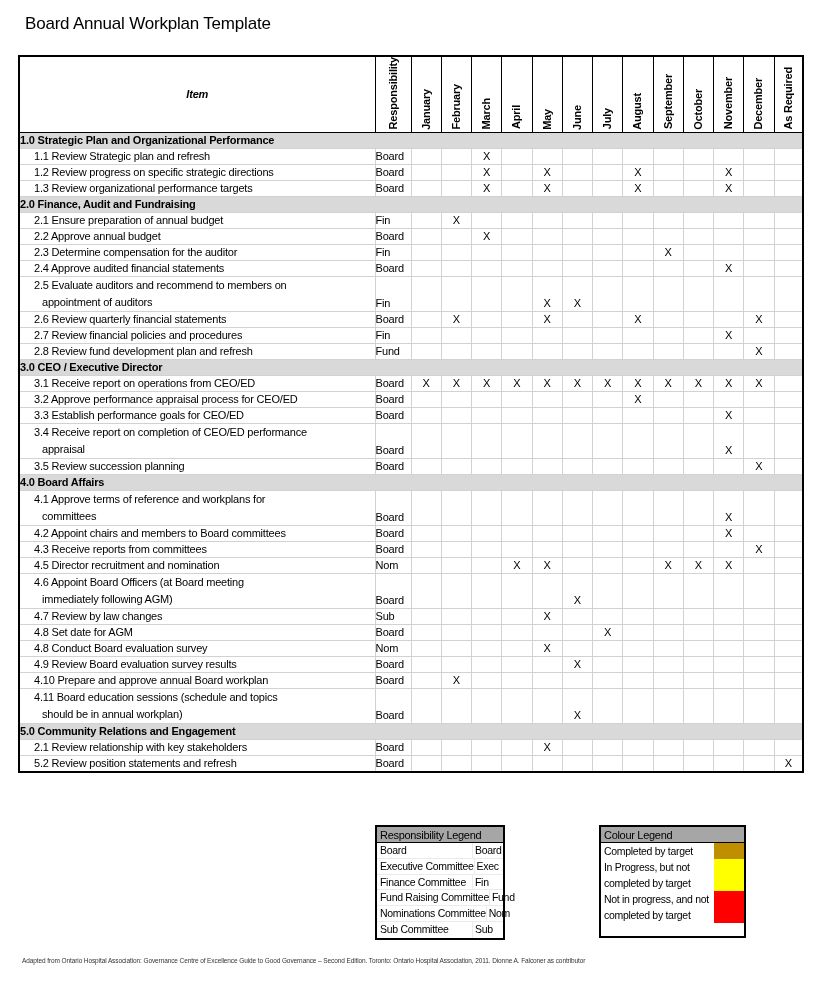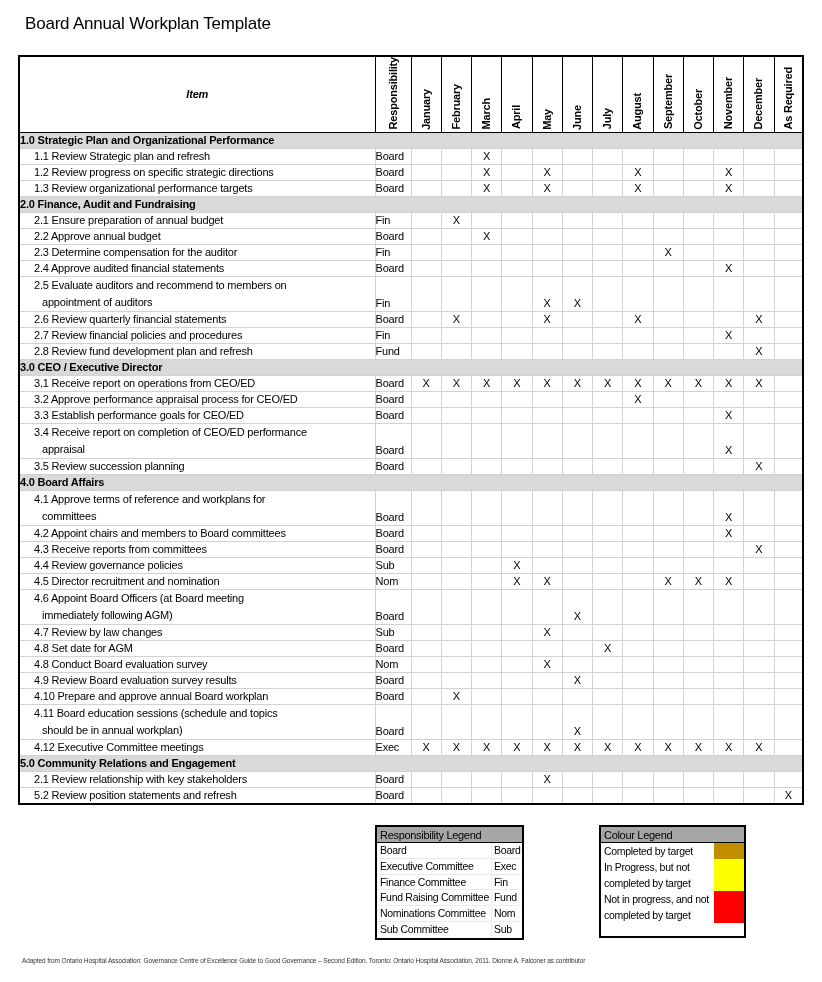--- a/index.html
+++ b/index.html
@@ -48,21 +48,21 @@
   td.item .l1{padding-left:14px;}
   td.item .l2{padding-left:22px;}
   tr.tall td.item div{line-height:17px;}
   td.resp{padding-left:2px;white-space:nowrap;}
   td.m{text-align:center;}
   
   .legend{
     position:absolute;top:825px;border:2px solid #000;background:#fff;
     font-size:10.5px;letter-spacing:-0.3px;
   }
-  #resp-legend{left:375px;width:149px;}
+  #resp-legend{left:375px;width:130px;}
   #colour-legend{left:593px;width:147px;height:113px;margin-left:6px;}
   .legend-header{
     background:var(--legend-header-bg);height:16px;line-height:16px;
     padding-left:3px;border-bottom:1px solid #000;font-size:11px;
     white-space:nowrap;
   }
   .rl-row{display:flex;height:15.8px;line-height:15.8px;border-bottom:1px solid #EBEBEB;}
   .rl-row:last-child{border-bottom:none;}
   .rl-name{flex:1;padding-left:3px;white-space:nowrap;}
   .rl-abbr{width:31px;padding-left:2px;border-left:1px solid #EBEBEB;white-space:nowrap;}
@@ -521,39 +521,20 @@
         <td class="m"></td>
         <td class="m"></td>
         <td class="m"></td>
         <td class="m"></td>
         <td class="m"></td>
         <td class="m">X</td>
         <td class="m"></td>
       </tr>
       <tr class="data-row">
         <td class="item">
-          <div class="l1">4.4 Review governance policies</div>
-        </td>
-        <td class="resp">Sub</td>
-        <td class="m"></td>
-        <td class="m"></td>
-        <td class="m"></td>
-        <td class="m">X</td>
-        <td class="m"></td>
-        <td class="m"></td>
-        <td class="m"></td>
-        <td class="m"></td>
-        <td class="m"></td>
-        <td class="m"></td>
-        <td class="m"></td>
-        <td class="m"></td>
-        <td class="m"></td>
-      </tr>
-      <tr class="data-row">
-        <td class="item">
           <div class="l1">4.5 Director recruitment and nomination</div>
         </td>
         <td class="resp">Nom</td>
         <td class="m"></td>
         <td class="m"></td>
         <td class="m"></td>
         <td class="m">X</td>
         <td class="m">X</td>
         <td class="m"></td>
         <td class="m"></td>
@@ -690,39 +671,20 @@
         <td class="m"></td>
         <td class="m"></td>
         <td class="m"></td>
         <td class="m">X</td>
         <td class="m"></td>
         <td class="m"></td>
         <td class="m"></td>
         <td class="m"></td>
         <td class="m"></td>
         <td class="m"></td>
-        <td class="m"></td>
-      </tr>
-      <tr class="data-row">
-        <td class="item">
-          <div class="l1">4.12 Executive Committee meetings</div>
-        </td>
-        <td class="resp">Exec</td>
-        <td class="m">X</td>
-        <td class="m">X</td>
-        <td class="m">X</td>
-        <td class="m">X</td>
-        <td class="m">X</td>
-        <td class="m">X</td>
-        <td class="m">X</td>
-        <td class="m">X</td>
-        <td class="m">X</td>
-        <td class="m">X</td>
-        <td class="m">X</td>
-        <td class="m">X</td>
         <td class="m"></td>
       </tr>
       <tr class="section">
         <td class="section-cell" colspan="15">5.0 Community Relations and Engagement</td>
       </tr>
       <tr class="data-row">
         <td class="item">
           <div class="l1">2.1 Review relationship with key stakeholders</div>
         </td>
         <td class="resp">Board</td>

